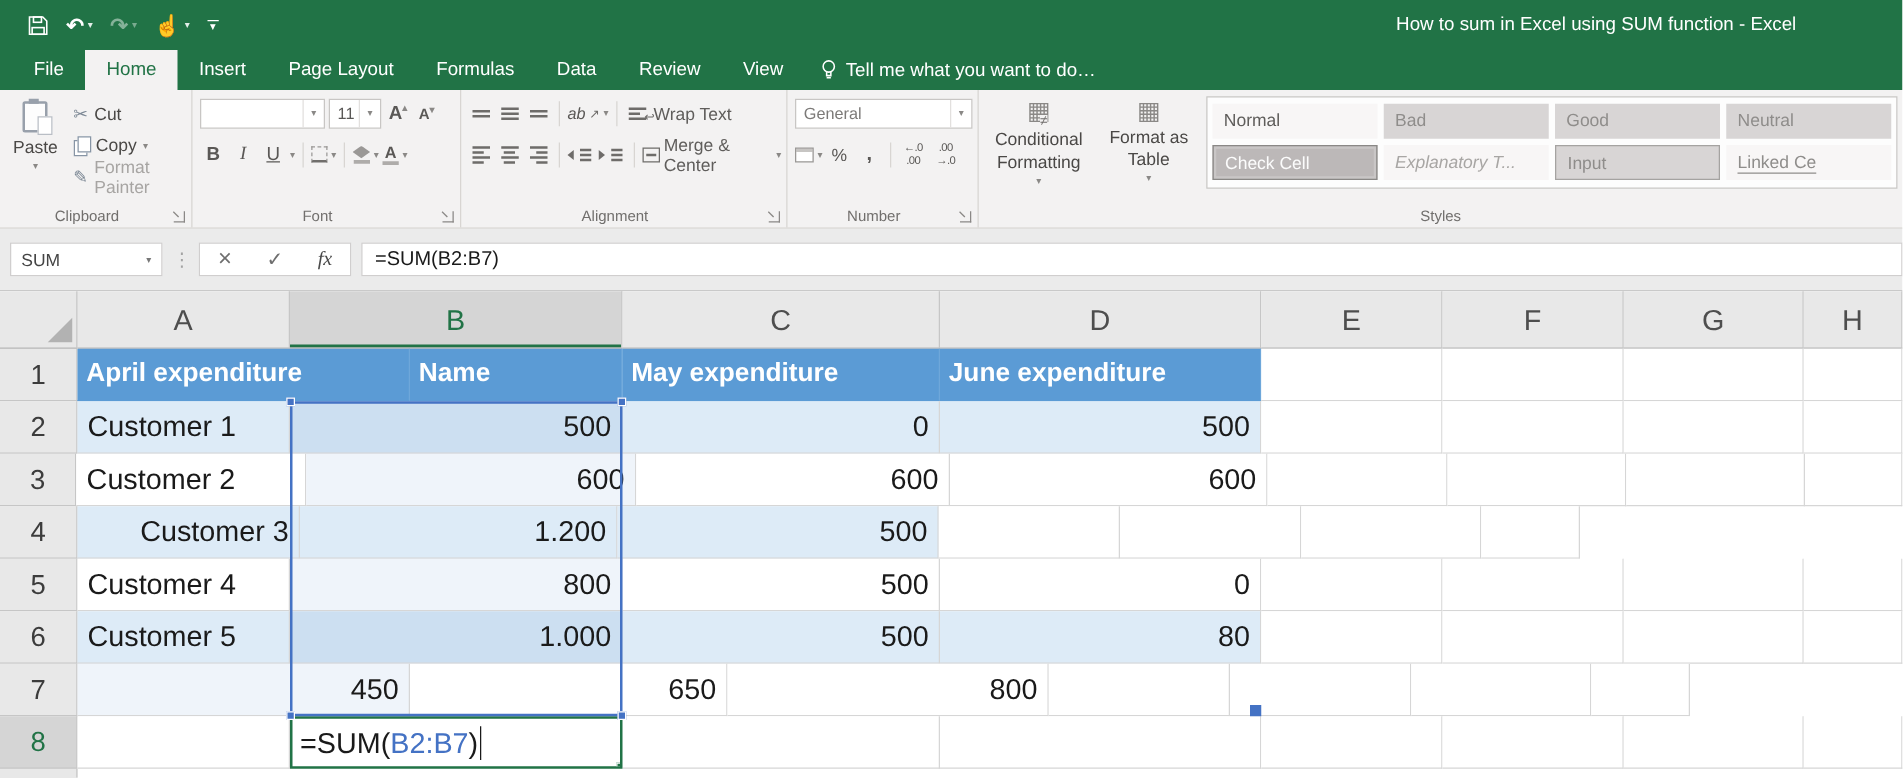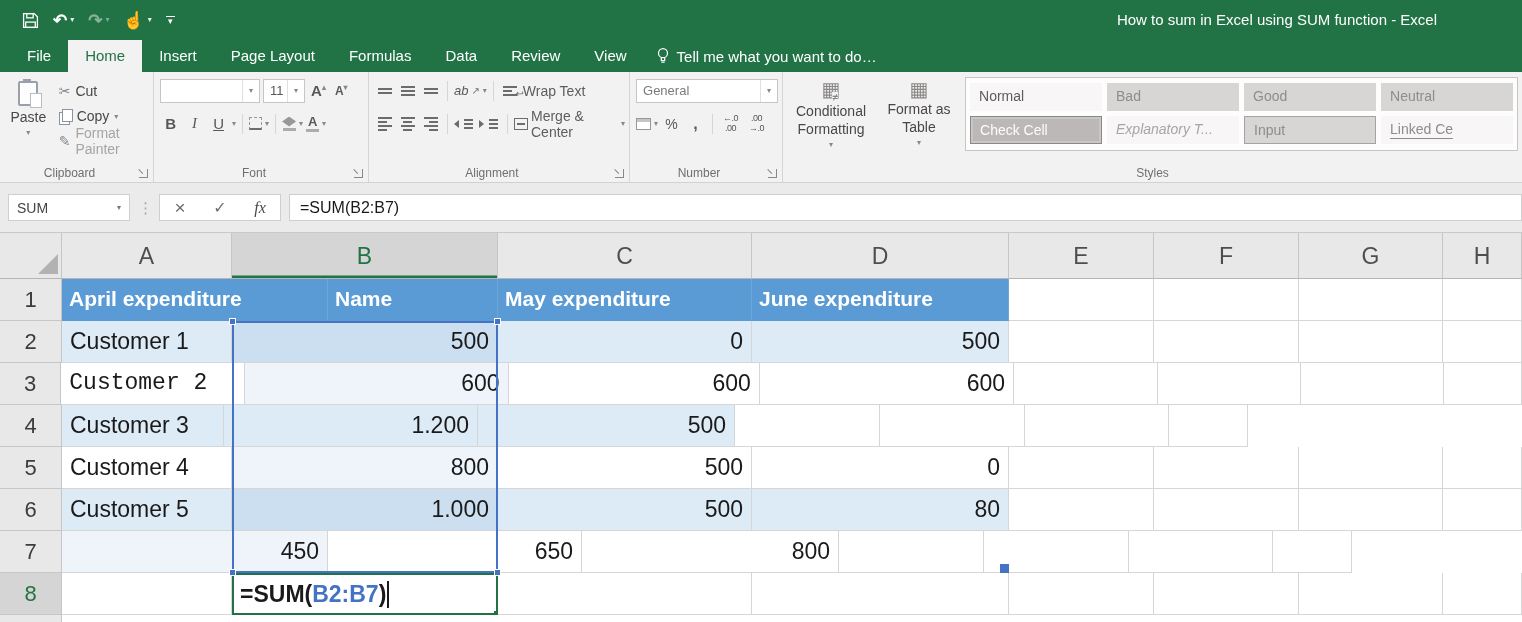--- a/index.html
+++ b/index.html
@@ -112,21 +112,21 @@
   .grow { display: flex; height: 42px; }
   .grow.sliver { height: 8px; overflow: hidden; }
   .rownum { width: 62px; background: #e8e8e8; border-right: 1px solid #c6c6c6; border-bottom: 1px solid #c6c6c6; display: flex; align-items: center; justify-content: center; font-size: 22px; color: #3c3c3c; }
   .rownum.active { background: #d5d5d5; color: #217346; }
   .cell { border-right: 1px solid #d6d6d6; border-bottom: 1px solid #d6d6d6; font-size: 23px; color: #1a1a1a; line-height: 40px; padding: 0 8px; white-space: nowrap; overflow: hidden; background: #fff; }
   .cell.h1 { background: #5b9bd5; color: #fff; font-weight: bold; font-size: 21px; border-right: 1px solid #6ea7da; border-bottom: 1px solid #5b9bd5; padding-left: 7px; }
   .cell.num { text-align: right; }
   .cell.band { background: #ddebf7; }
   .cell.bselb { background: #ccdff1; }
   .cell.bselw { background: #eff4fa; }
-  .cell.edit { border: 2px solid #217346; position: relative; display: flex; align-items: center; padding-left: 6px; line-height: 1; font-weight: bold; }
+  .cell.edit { border: 2px solid #217346; position: relative; display: flex; align-items: center; padding-left: 6px; line-height: 1; }
   .cell.edit .ref { color: #4472c4; }
   .caret-bar { display: inline-block; width: 1.5px; height: 27px; background: #1a1a1a; margin-left: 1px; }
   .fill-handle { position: absolute; right: -4px; bottom: -4px; width: 7px; height: 7px; background: #217346; border: 1px solid #fff; }
 
   .range-sel { position: absolute; left: 232px; top: 88px; width: 266px; height: 252px; border: 2px solid #4472c4; pointer-events: none; }
   .handle { position: absolute; width: 7px; height: 7px; background: #4472c4; border: 1px solid #fff; }
   .h-tl { left: -5px; top: -5px; } .h-tr { right: -5px; top: -5px; }
   .h-bl { left: -5px; bottom: -5px; } .h-br { right: -5px; bottom: -5px; }
   .table-corner { position: absolute; left: 1000px; top: 331px; width: 9px; height: 9px; background: #4472c4; pointer-events: none; }
 </style>
@@ -418,32 +418,32 @@
         <div class="cell num bselb" style="width: 266px;">500</div>
         <div class="cell num band" style="width: 254px;">0</div>
         <div class="cell num band" style="width: 257px;">500</div>
         <div class="cell" style="width: 145px;"></div>
         <div class="cell" style="width: 145px;"></div>
         <div class="cell" style="width: 144px;"></div>
         <div class="cell" style="width: 79px;"></div>
       </div>
       <div class="grow">
         <div class="rownum">3</div>
-        <div class="cell" style="width: 186px; font-family: Liberation Mono, monospace;">Customer 2</div>
+        <div class="cell" style="width: 186px;">Customer 2</div>
         <div class="cell num bselw" style="width: 266px;">600</div>
         <div class="cell num" style="width: 254px;">600</div>
         <div class="cell num" style="width: 257px;">600</div>
         <div class="cell" style="width: 145px;"></div>
         <div class="cell" style="width: 145px;"></div>
         <div class="cell" style="width: 144px;"></div>
         <div class="cell" style="width: 79px;"></div>
       </div>
       <div class="grow">
         <div class="rownum">4</div>
-        <div class="cell band" style="width: 162px;">Customer 3</div>
+        <div class="cell band" style="width: 178px; text-align: right;">Customer 3</div>
         <div class="cell num band" style="width: 254px;">1.200</div>
         <div class="cell num band" style="width: 257px;">500</div>
         <div class="cell" style="width: 145px;"></div>
         <div class="cell" style="width: 145px;"></div>
         <div class="cell" style="width: 144px;"></div>
         <div class="cell" style="width: 79px;"></div>
       </div>
       <div class="grow">
         <div class="rownum">5</div>
         <div class="cell" style="width: 170px;">Customer 4</div>

